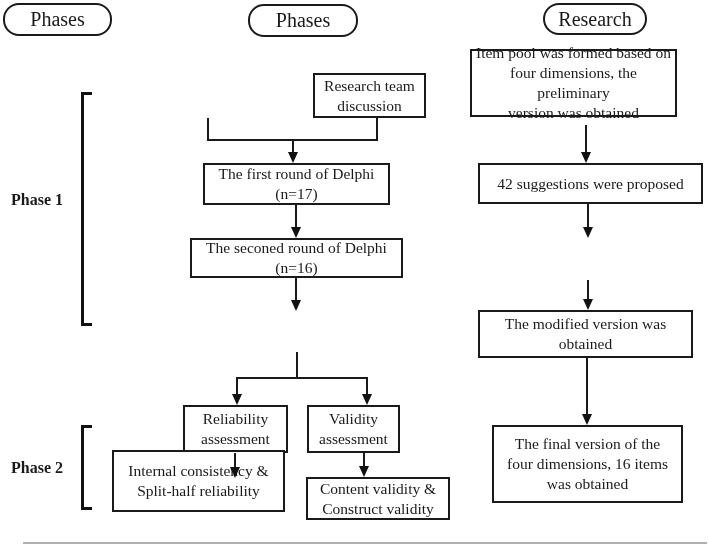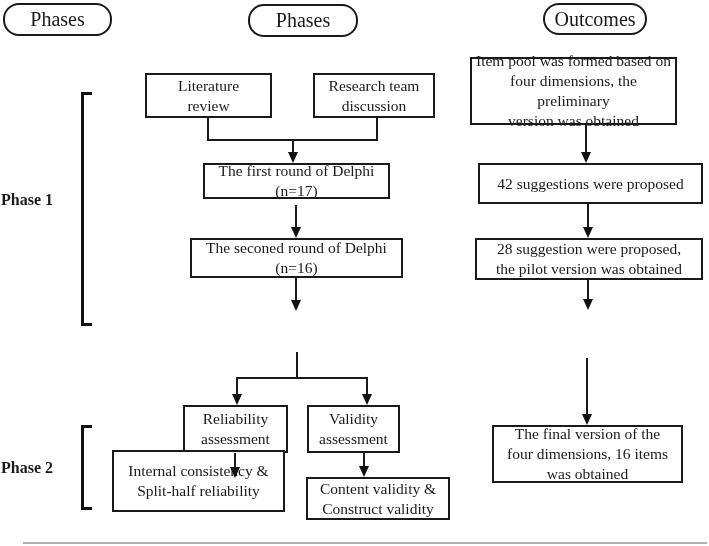--- a/index.html
+++ b/index.html
@@ -37,21 +37,21 @@
     font-size: 15.5px;
     line-height: 20px;
     white-space: pre-line;
     padding: 0 2px;
   }
   .phase-label {
     position: absolute;
     font-weight: bold;
     font-size: 16px;
     width: 62px;
-    text-align: left;
+    text-align: right;
   }
   .vline { position: absolute; width: 2px; background: #1a1a1a; }
   .hline { position: absolute; height: 2px; background: #1a1a1a; }
   .bracket-v { position: absolute; width: 3px; background: #111111; }
   .bracket-t { position: absolute; height: 3px; width: 11px; background: #111111; }
   .arrowhead {
     position: absolute;
     width: 0; height: 0;
     border-left: 5px solid transparent;
     border-right: 5px solid transparent;
@@ -64,43 +64,39 @@
 
 <div id="canvas">
 
   <div class="pill" style="left:3px;top:3px;width:109px;height:33px">
     <span>Phases</span>
   </div>
   <div class="pill" style="left:248px;top:4px;width:110px;height:33px">
     <span>Phases</span>
   </div>
   <div class="pill" style="left:543px;top:3px;width:104px;height:32px">
-    <span>Outcomes</span>
+    <span>Research</span>
   </div>
 
   <div class="phase-label" style="left:1px;top:191px">Phase 1</div>
   <div class="phase-label" style="left:1px;top:459px">Phase 2</div>
 
   <div class="bracket-v" style="left:81px;top:92px;height:234px"></div>
   <div class="bracket-t" style="left:81px;top:92px"></div>
   <div class="bracket-t" style="left:81px;top:323px"></div>
 
   <div class="bracket-v" style="left:81px;top:425px;height:85px"></div>
   <div class="bracket-t" style="left:81px;top:425px"></div>
   <div class="bracket-t" style="left:81px;top:507px"></div>
 
-  <div class="box" style="left:145px;top:73px;width:127px;height:45px">
-    <span class="box-label">Literature
-review</span>
-  </div>
-  <div class="box" style="left:313px;top:73px;width:122px;height:45px">
+  <div class="box" style="left:313px;top:73px;width:113px;height:45px">
     <span class="box-label">Research team
 discussion</span>
   </div>
-  <div class="box" style="left:203px;top:163px;width:187px;height:36px">
+  <div class="box" style="left:203px;top:163px;width:187px;height:42px">
     <span class="box-label">The first round of Delphi
 (n=17)</span>
   </div>
   <div class="box" style="left:190px;top:238px;width:213px;height:40px">
     <span class="box-label">The seconed round of Delphi
 (n=16)</span>
   </div>
   <div class="box" style="left:183px;top:405px;width:105px;height:48px">
     <span class="box-label">Reliability
 assessment</span>
@@ -111,33 +107,33 @@
   </div>
   <div class="box" style="left:112px;top:450px;width:173px;height:62px">
     <span class="box-label">Internal consistency &amp;
 Split-half reliability</span>
   </div>
   <div class="box" style="left:306px;top:477px;width:144px;height:43px">
     <span class="box-label">Content validity &amp;
 Construct validity</span>
   </div>
 
-  <div class="box" style="left:470px;top:57px;width:207px;height:68px">
+  <div class="box" style="left:470px;top:49px;width:207px;height:68px">
     <span class="box-label">Item pool was formed based on
 four dimensions, the preliminary
 version was obtained</span>
   </div>
   <div class="box" style="left:478px;top:163px;width:225px;height:41px">
     <span class="box-label">42 suggestions were proposed</span>
   </div>
-  <div class="box" style="left:475px;top:238px;width:228px;height:42px">
-    <span class="box-label">28 suggestion were proposed,
-the pilot version was obtained</span>
+  <div class="box" style="left:478px;top:310px;width:215px;height:48px">
+    <span class="box-label">The modified version was
+obtained</span>
   </div>
-  <div class="box" style="left:492px;top:425px;width:191px;height:58px">
+  <div class="box" style="left:492px;top:425px;width:191px;height:78px">
     <span class="box-label">The final version of the
 four dimensions, 16 items
 was obtained</span>
   </div>
 
   <div class="vline" style="left:207px;top:118px;height:23px"></div>
   <div class="vline" style="left:376px;top:118px;height:23px"></div>
   <div class="hline" style="left:207px;top:139px;width:171px"></div>
   <div class="vline" style="left:292px;top:139px;height:14px"></div>
   <div class="arrowhead" style="left:288px;top:152px"></div>

